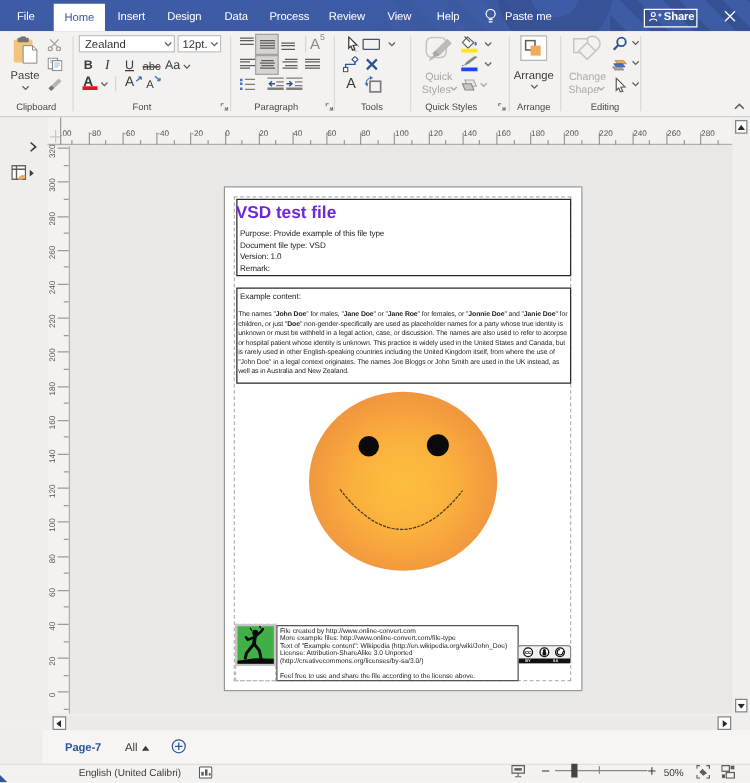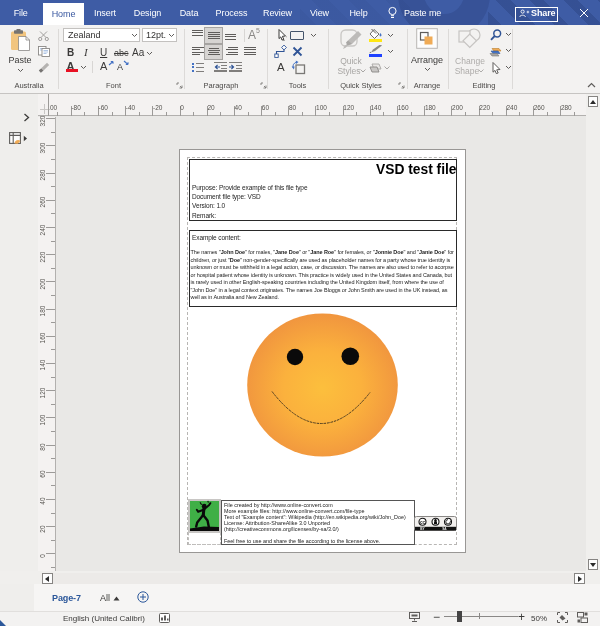--- a/index.html
+++ b/index.html
@@ -49,21 +49,21 @@
       </svg>
 </div>
 <div class="a" style="left:0;top:25px;width:600px;height:68px;background:#f3f2f1;border-bottom:1px solid #c6c4c2;box-sizing:content-box"></div>
 <div class="rsep" style="left:57.5px"></div>
 <div class="rsep" style="left:183.5px"></div>
 <div class="rsep" style="left:267.0px"></div>
 <div class="rsep" style="left:327.5px"></div>
 <div class="rsep" style="left:406.5px"></div>
 <div class="rsep" style="left:448.0px"></div>
 <div class="rsep" style="left:512.0px"></div>
-<div class="rlabel" style="left:29.0px;top:81px;transform:translateX(-50%)">Australia</div>
+<div class="rlabel" style="left:29.0px;top:81px;transform:translateX(-50%)">Clipboard</div>
 <div class="rlabel" style="left:113.5px;top:81px;transform:translateX(-50%)">Font</div>
 <div class="rlabel" style="left:221.0px;top:81px;transform:translateX(-50%)">Paragraph</div>
 <div class="rlabel" style="left:297.5px;top:81px;transform:translateX(-50%)">Tools</div>
 <div class="rlabel" style="left:361.0px;top:81px;transform:translateX(-50%)">Quick Styles</div>
 <div class="rlabel" style="left:427.0px;top:81px;transform:translateX(-50%)">Arrange</div>
 <div class="rlabel" style="left:484.0px;top:81px;transform:translateX(-50%)">Editing</div>
 <svg class="a" style="left:175.5px;top:82px" width="7" height="7" viewBox="0 0 7 7">
       <path d="M1 3 V1 H3 M4 4 L6 6 M6 3.5 V6 H3.5" stroke="#7a7876" stroke-width="0.9" fill="none"></path>
     </svg>
 <svg class="a" style="left:260.0px;top:82px" width="7" height="7" viewBox="0 0 7 7">
@@ -407,21 +407,21 @@
 <div class="tick" style="left:51px;top:512.5px;width:4px;height:1px"></div>
 <div class="tick" style="left:46px;top:526.1px;width:9px;height:1px"></div>
 <div class="rnum" style="left:38.5px;top:528.6px;width:16px;text-align:center;transform:rotate(-90deg) translateX(-50%);transform-origin:left top">20</div>
 <div class="tick" style="left:51px;top:539.7px;width:4px;height:1px"></div>
 <div class="tick" style="left:46px;top:553.3px;width:9px;height:1px"></div>
 <div class="rnum" style="left:38.5px;top:555.8px;width:16px;text-align:center;transform:rotate(-90deg) translateX(-50%);transform-origin:left top">0</div>
 <div class="tick" style="left:51px;top:566.9px;width:4px;height:1px"></div>
 <div class="a" style="left:179px;top:149px;width:287px;height:404px;background:#fff;border:1px solid #999795;box-sizing:border-box"></div>
 <div class="dash" style="left:187px;top:157px;width:270px;height:388px"></div>
 <div class="a" style="left:188.5px;top:158.5px;width:268px;height:62px;border:1px solid #2a2a2a;box-sizing:border-box;background:#fff"></div>
-<div class="a" style="left:188.5px;top:162px;width:268px;text-align:right;font-size:13.8px;font-weight:bold;color:#000000">VSD test file</div>
+<div class="a" style="left:188.5px;top:162px;width:268px;text-align:left;font-size:13.8px;font-weight:bold;color:#6d28d9">VSD test file</div>
 <div class="doc" style="left:192px;top:183px;width:260px;line-height:9.2px;font-size:6.5px">
 Purpose: Provide example of this file type<br>Document file type: VSD<br>Version: 1.0<br>Remark:</div>
 <div class="a" style="left:188.5px;top:229.5px;width:268px;height:77px;border:1px solid #2a2a2a;box-sizing:border-box;background:#fff"></div>
 <div class="doc" style="left:192px;top:233.5px;width:260px;font-size:6.5px">Example content:</div>
 <div class="doc" style="left:190.5px;top:249px;width:266px;font-size:5.5px;line-height:7.55px;white-space:nowrap;letter-spacing:-0.08px">
 The names "<b>John Doe</b>" for males, "<b>Jane Doe</b>" or "<b>Jane Roe</b>" for females, or "<b>Jonnie Doe</b>" and "<b>Janie Doe</b>" for<br>
 children, or just "<b>Doe</b>" non-gender-specifically are used as placeholder names for a party whose true identity is<br>
 unknown or must be withheld in a legal action, case, or discussion. The names are also used to refer to acorpse<br>
 or hospital patient whose identity is unknown. This practice is widely used in the United States and Canada, but<br>
 is rarely used in other English-speaking countries including the United Kingdom itself, from where the use of<br>

